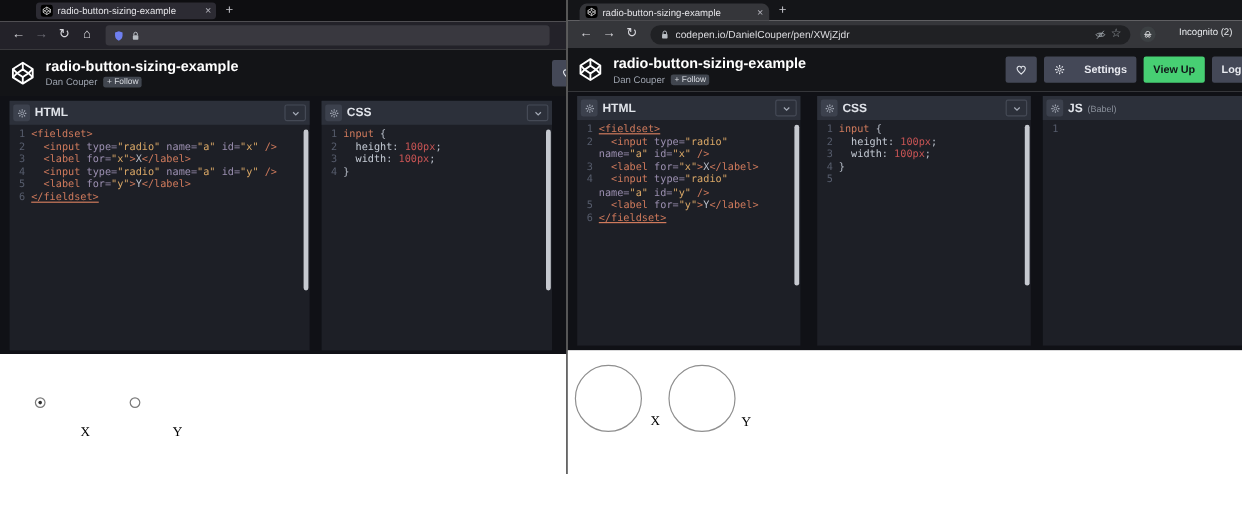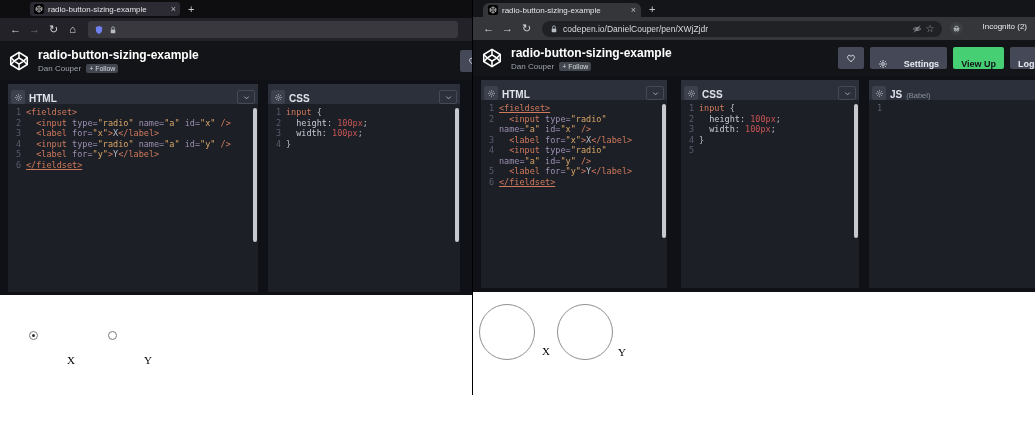--- a/index.html
+++ b/index.html
@@ -45,35 +45,35 @@
   .cp-titles{margin-left:8px;flex:1;min-width:0}
   .cp-title{font-size:12px;font-weight:bold;color:#fff;white-space:nowrap;overflow:hidden}
   .cp-meta{display:flex;align-items:center;gap:5px;margin-top:2px}
   .cp-author{font-size:8px;color:#9da3ae;white-space:nowrap}
   .cp-follow{font-size:7px;color:#d8dbe0;background:#41464f;border-radius:2px;padding:1px 3px;white-space:nowrap}
   .cp-actions{display:flex;gap:6px;align-items:center;flex:none}
   .win-left .cp-actions{margin-right:-14px}
   .win-right .cp-actions{margin-right:-18px}
   .cp-iconbtn{width:26px;height:22px;border-radius:2px;background:#444857;color:#e3e6ec;display:flex;align-items:center;justify-content:center;flex:none}
   .cp-iconbtn svg{width:12px;height:12px}
-  .cp-btn{height:22px;border-radius:2px;background:#444857;color:#e8eaf0;font-size:9px;font-weight:bold;display:flex;align-items:flex-end;gap:16px;padding:0 8px;white-space:nowrap;flex:none}
+  .cp-btn{height:22px;border-radius:2px;background:#444857;color:#e8eaf0;font-size:9px;font-weight:bold;display:flex;align-items:center;gap:16px;padding:0 8px;white-space:nowrap;flex:none}
   .cp-btn svg{width:10px;height:10px}
   .cp-btn.green{background:#47cf73;color:#101418}
 
   
   .cp-editors{position:absolute;left:0;width:100%;background:#101116}
   .win-left .cp-editors{top:80px;height:215px}
   .win-right .cp-editors{top:76px;height:216px}
   .panel{position:absolute;top:4px;height:208px;background:#1d1f26}
   .win-left .panel-html{left:8px;width:250px}
   .win-left .panel-css{left:268px;width:192px}
   .win-right .panel-html{left:8px;width:186px}
   .win-right .panel-css{left:208px;width:178px}
   .win-right .panel-js{left:396px;width:176px}
-  .panel-header{height:20px;background:#2c303a;display:flex;align-items:flex-end;padding:0 3px;gap:4px}
+  .panel-header{height:20px;background:#2c303a;display:flex;align-items:center;padding:0 3px;gap:4px}
   .ph-gear{width:14px;height:14px;background:#3c414d;border-radius:2px;display:flex;align-items:center;justify-content:center;color:#a6acb8;flex:none}
   .ph-gear svg{width:9px;height:9px}
   .ph-label{font-size:10px;font-weight:bold;color:#e0e3e9}
   .ph-note{font-size:7.5px;color:#8a909b}
   .ph-chevron{margin-left:auto;width:18px;height:14px;border:1px solid #454a56;border-radius:2px;display:flex;align-items:center;justify-content:center;color:#a6acb8;flex:none}
   .ph-chevron svg{width:9px;height:9px}
   .panel-code{position:absolute;left:0;top:20px;right:0;bottom:0;padding-top:3px;font-family:"DejaVu Sans Mono",monospace;font-size:8.5px;line-height:10.5px;overflow:hidden}
   .code-line{display:flex}
   .ln{width:18px;text-align:right;color:#565c6c;flex:none;padding-right:5px}
   .code-text{white-space:pre}

